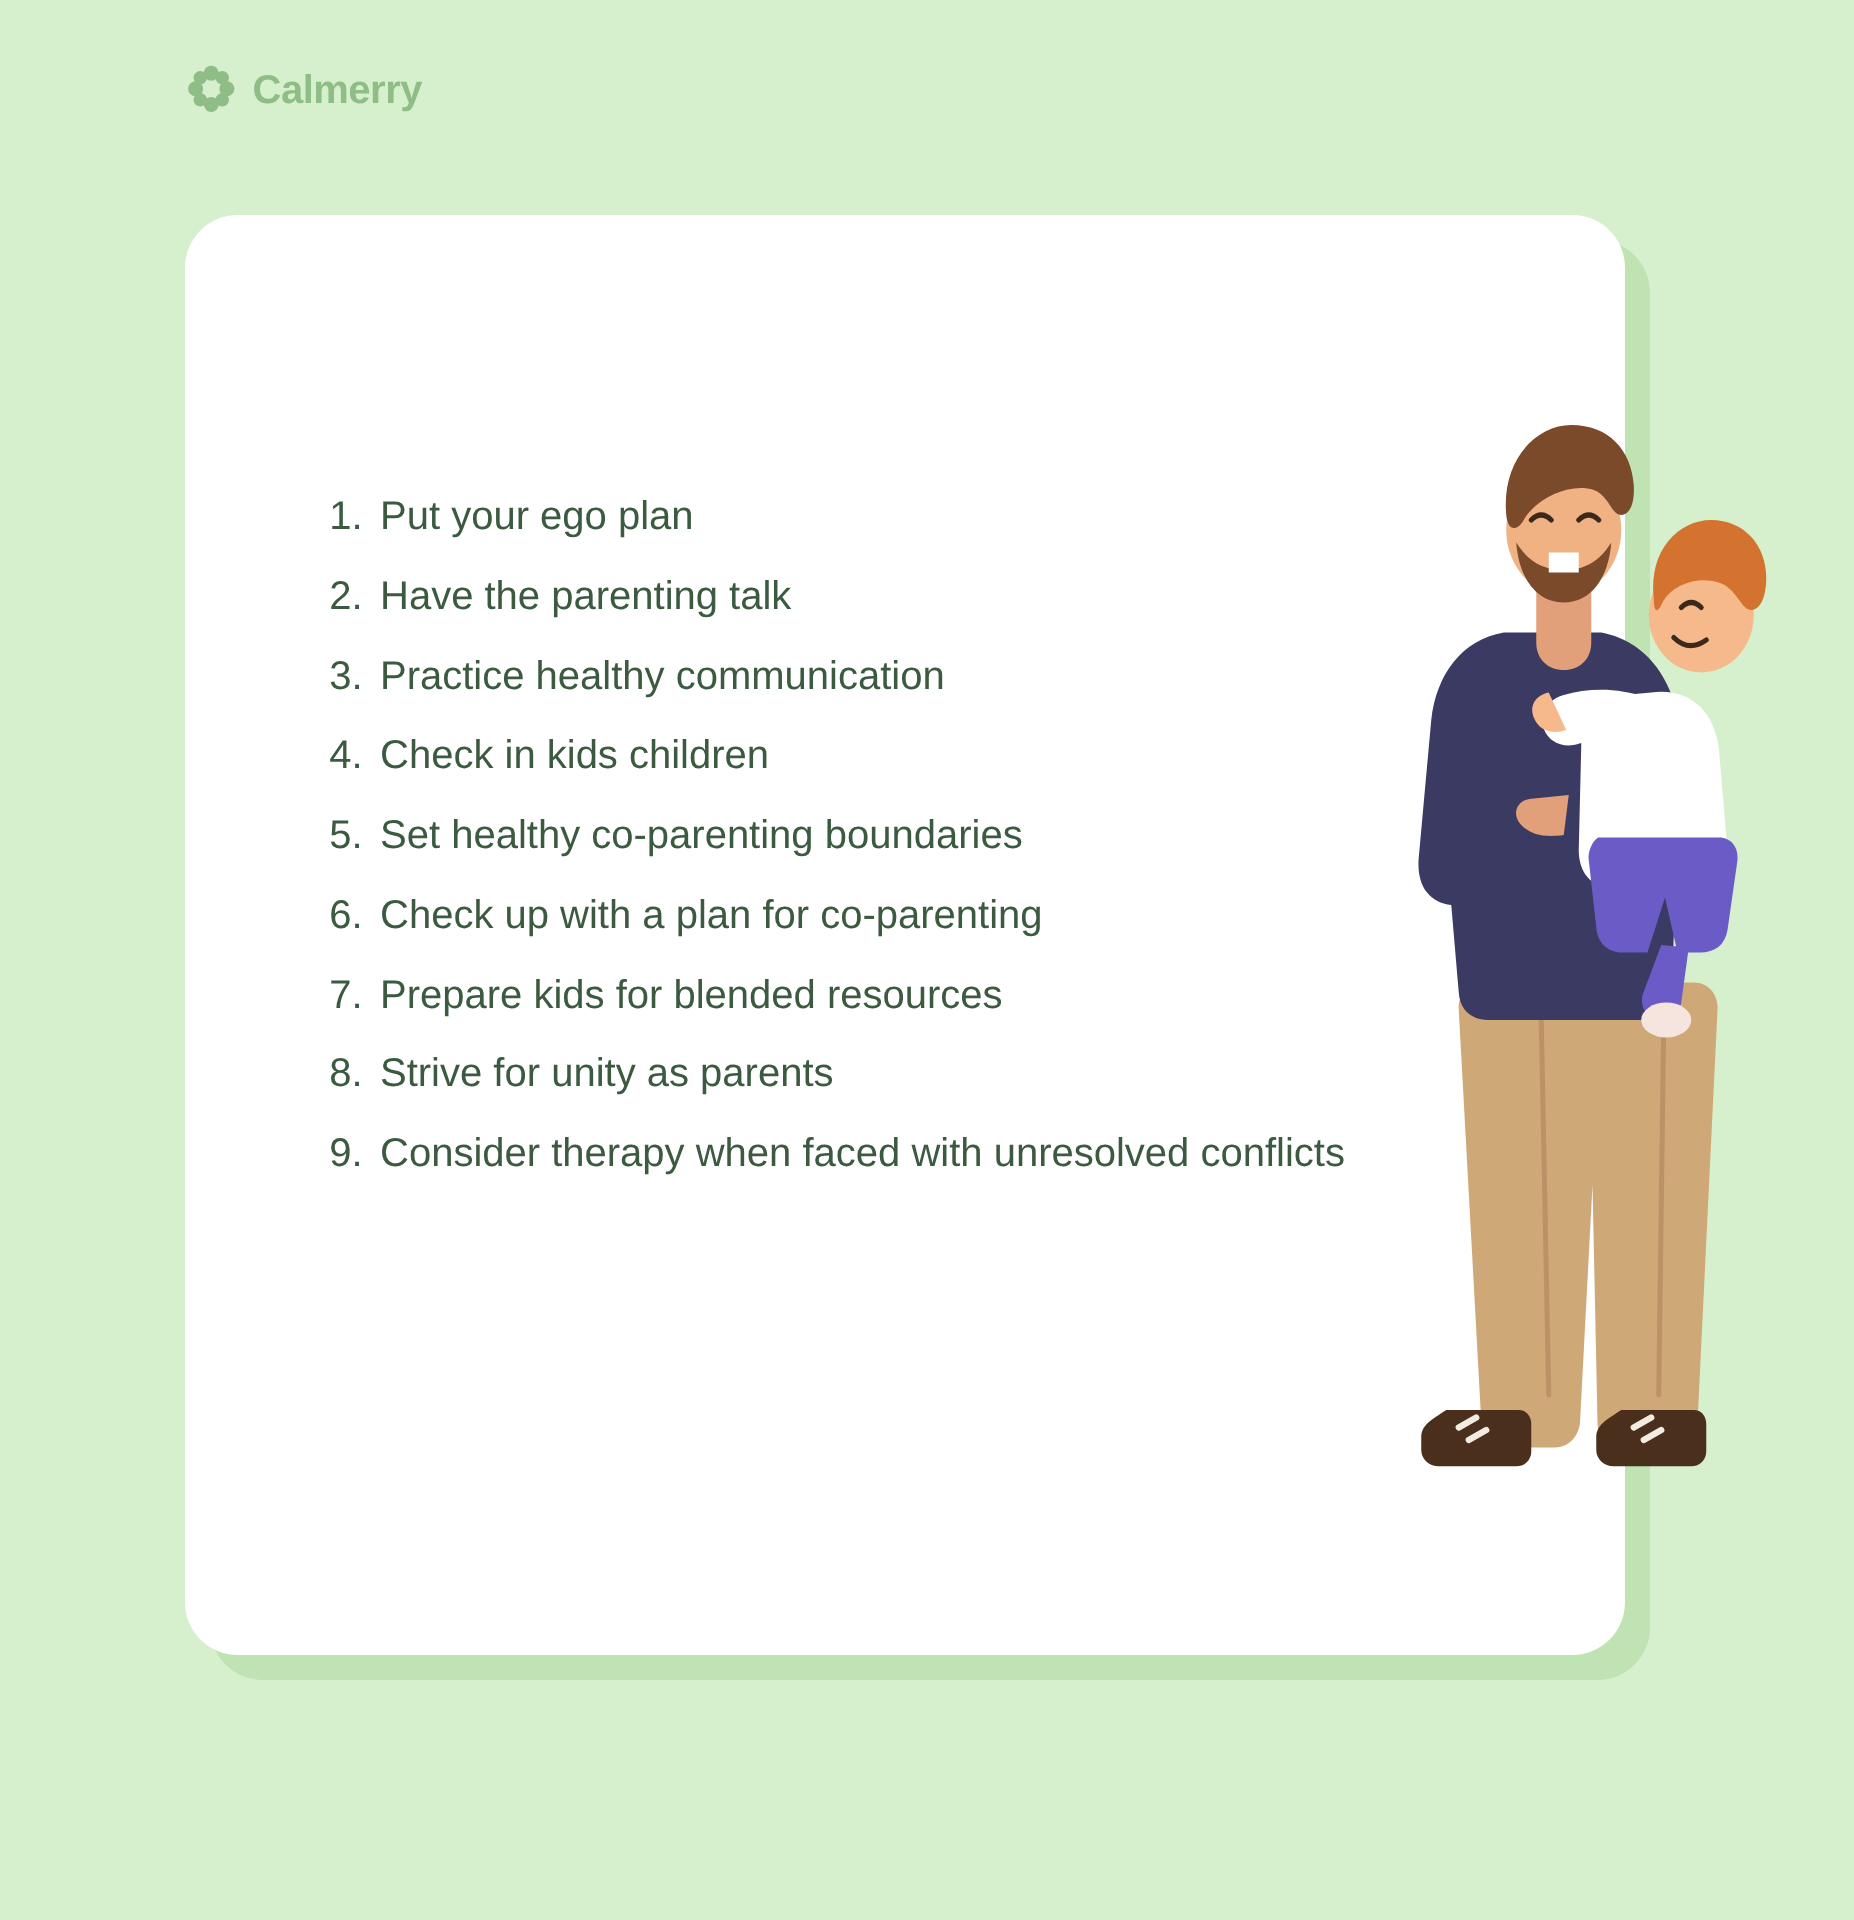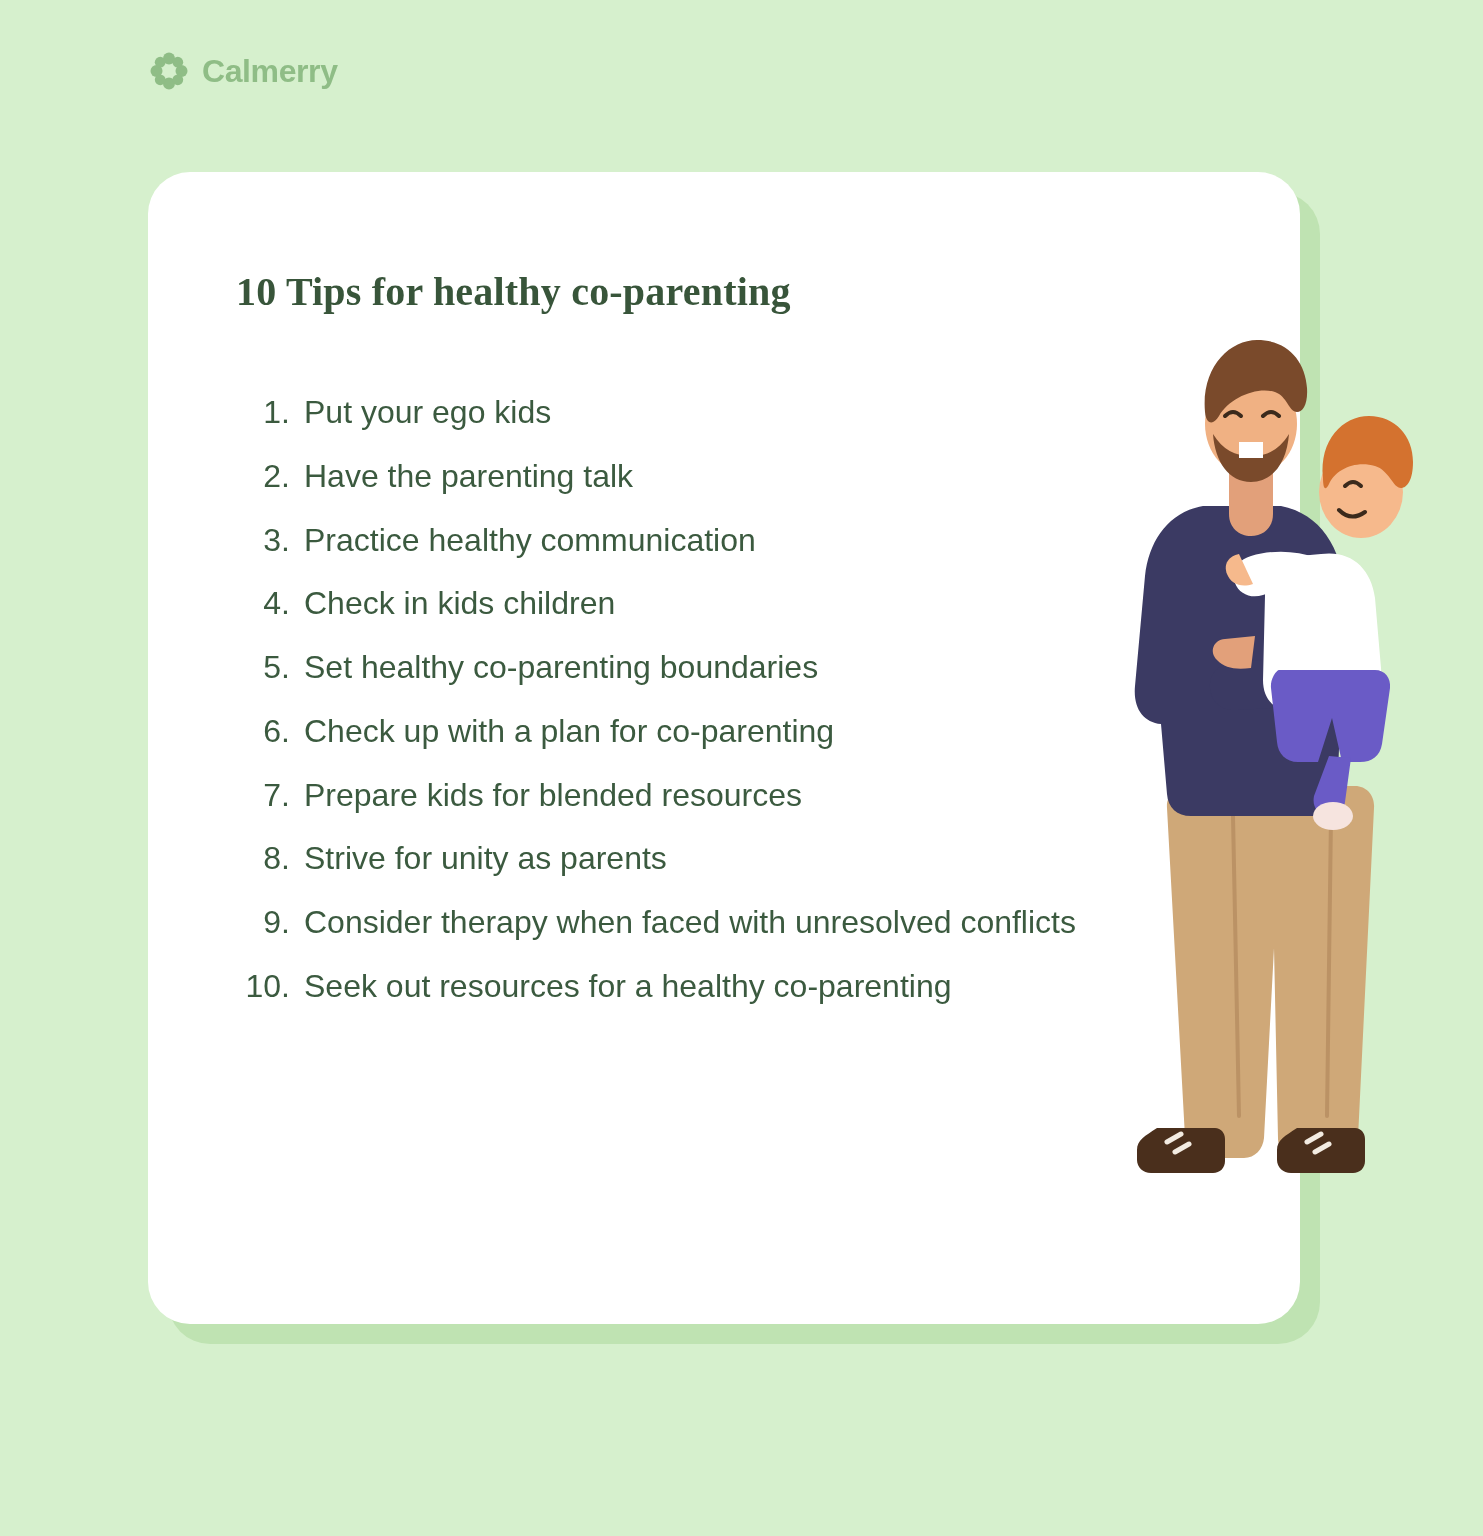--- a/index.html
+++ b/index.html
@@ -137,26 +137,25 @@
         </g>
         <circle cx="19" cy="19" r="5.6" fill="#d6f0cd"></circle>
       </svg>
     </span>
     <span class="brand-name">Calmerry</span>
   </div>
 
   <div class="card-shadow"></div>
   <div class="card">
 
-    <div class="card-title">10 Tips for healthy co-parenting</div>
 
     <ul class="tips-list">
       <li class="tip">
         <span class="tip-num">1.</span>
-        <span class="tip-text">Put your ego kids</span>
+        <span class="tip-text">Put your ego plan</span>
       </li>
       <li class="tip">
         <span class="tip-num">2.</span>
         <span class="tip-text">Have the parenting talk</span>
       </li>
       <li class="tip">
         <span class="tip-num">3.</span>
         <span class="tip-text">Practice healthy communication</span>
       </li>
       <li class="tip">
@@ -175,24 +174,20 @@
         <span class="tip-num">7.</span>
         <span class="tip-text">Prepare kids for blended resources</span>
       </li>
       <li class="tip">
         <span class="tip-num">8.</span>
         <span class="tip-text">Strive for unity as parents</span>
       </li>
       <li class="tip">
         <span class="tip-num">9.</span>
         <span class="tip-text">Consider therapy when faced with unresolved conflicts</span>
-      </li>
-      <li class="tip">
-        <span class="tip-num">10.</span>
-        <span class="tip-text">Seek out resources for a healthy co-parenting</span>
       </li>
     </ul>
   </div>
 
   <div class="illustration">
     <svg viewBox="0 0 330 900" xmlns="http://www.w3.org/2000/svg" aria-hidden="true">
 
       <path d="M72 470 h150 c12 0 20 10 19 22 l-16 330 c-1 12 -9 20 -21 20 h-40 c-11 0 -19 -9 -19 -20 l-4 -190 -10 190 c-1 11 -9 20 -20 20 h-38 c-12 0 -20 -9 -21 -21 l-18 -329 c-1 -12 8 -22 20 -22 z" fill="#cfa878"></path>
       <path d="M100 500 l6 300" stroke="#bb9265" stroke-width="4" fill="none" stroke-linecap="round"></path>
       <path d="M198 500 l-4 300" stroke="#bb9265" stroke-width="4" fill="none" stroke-linecap="round"></path>

